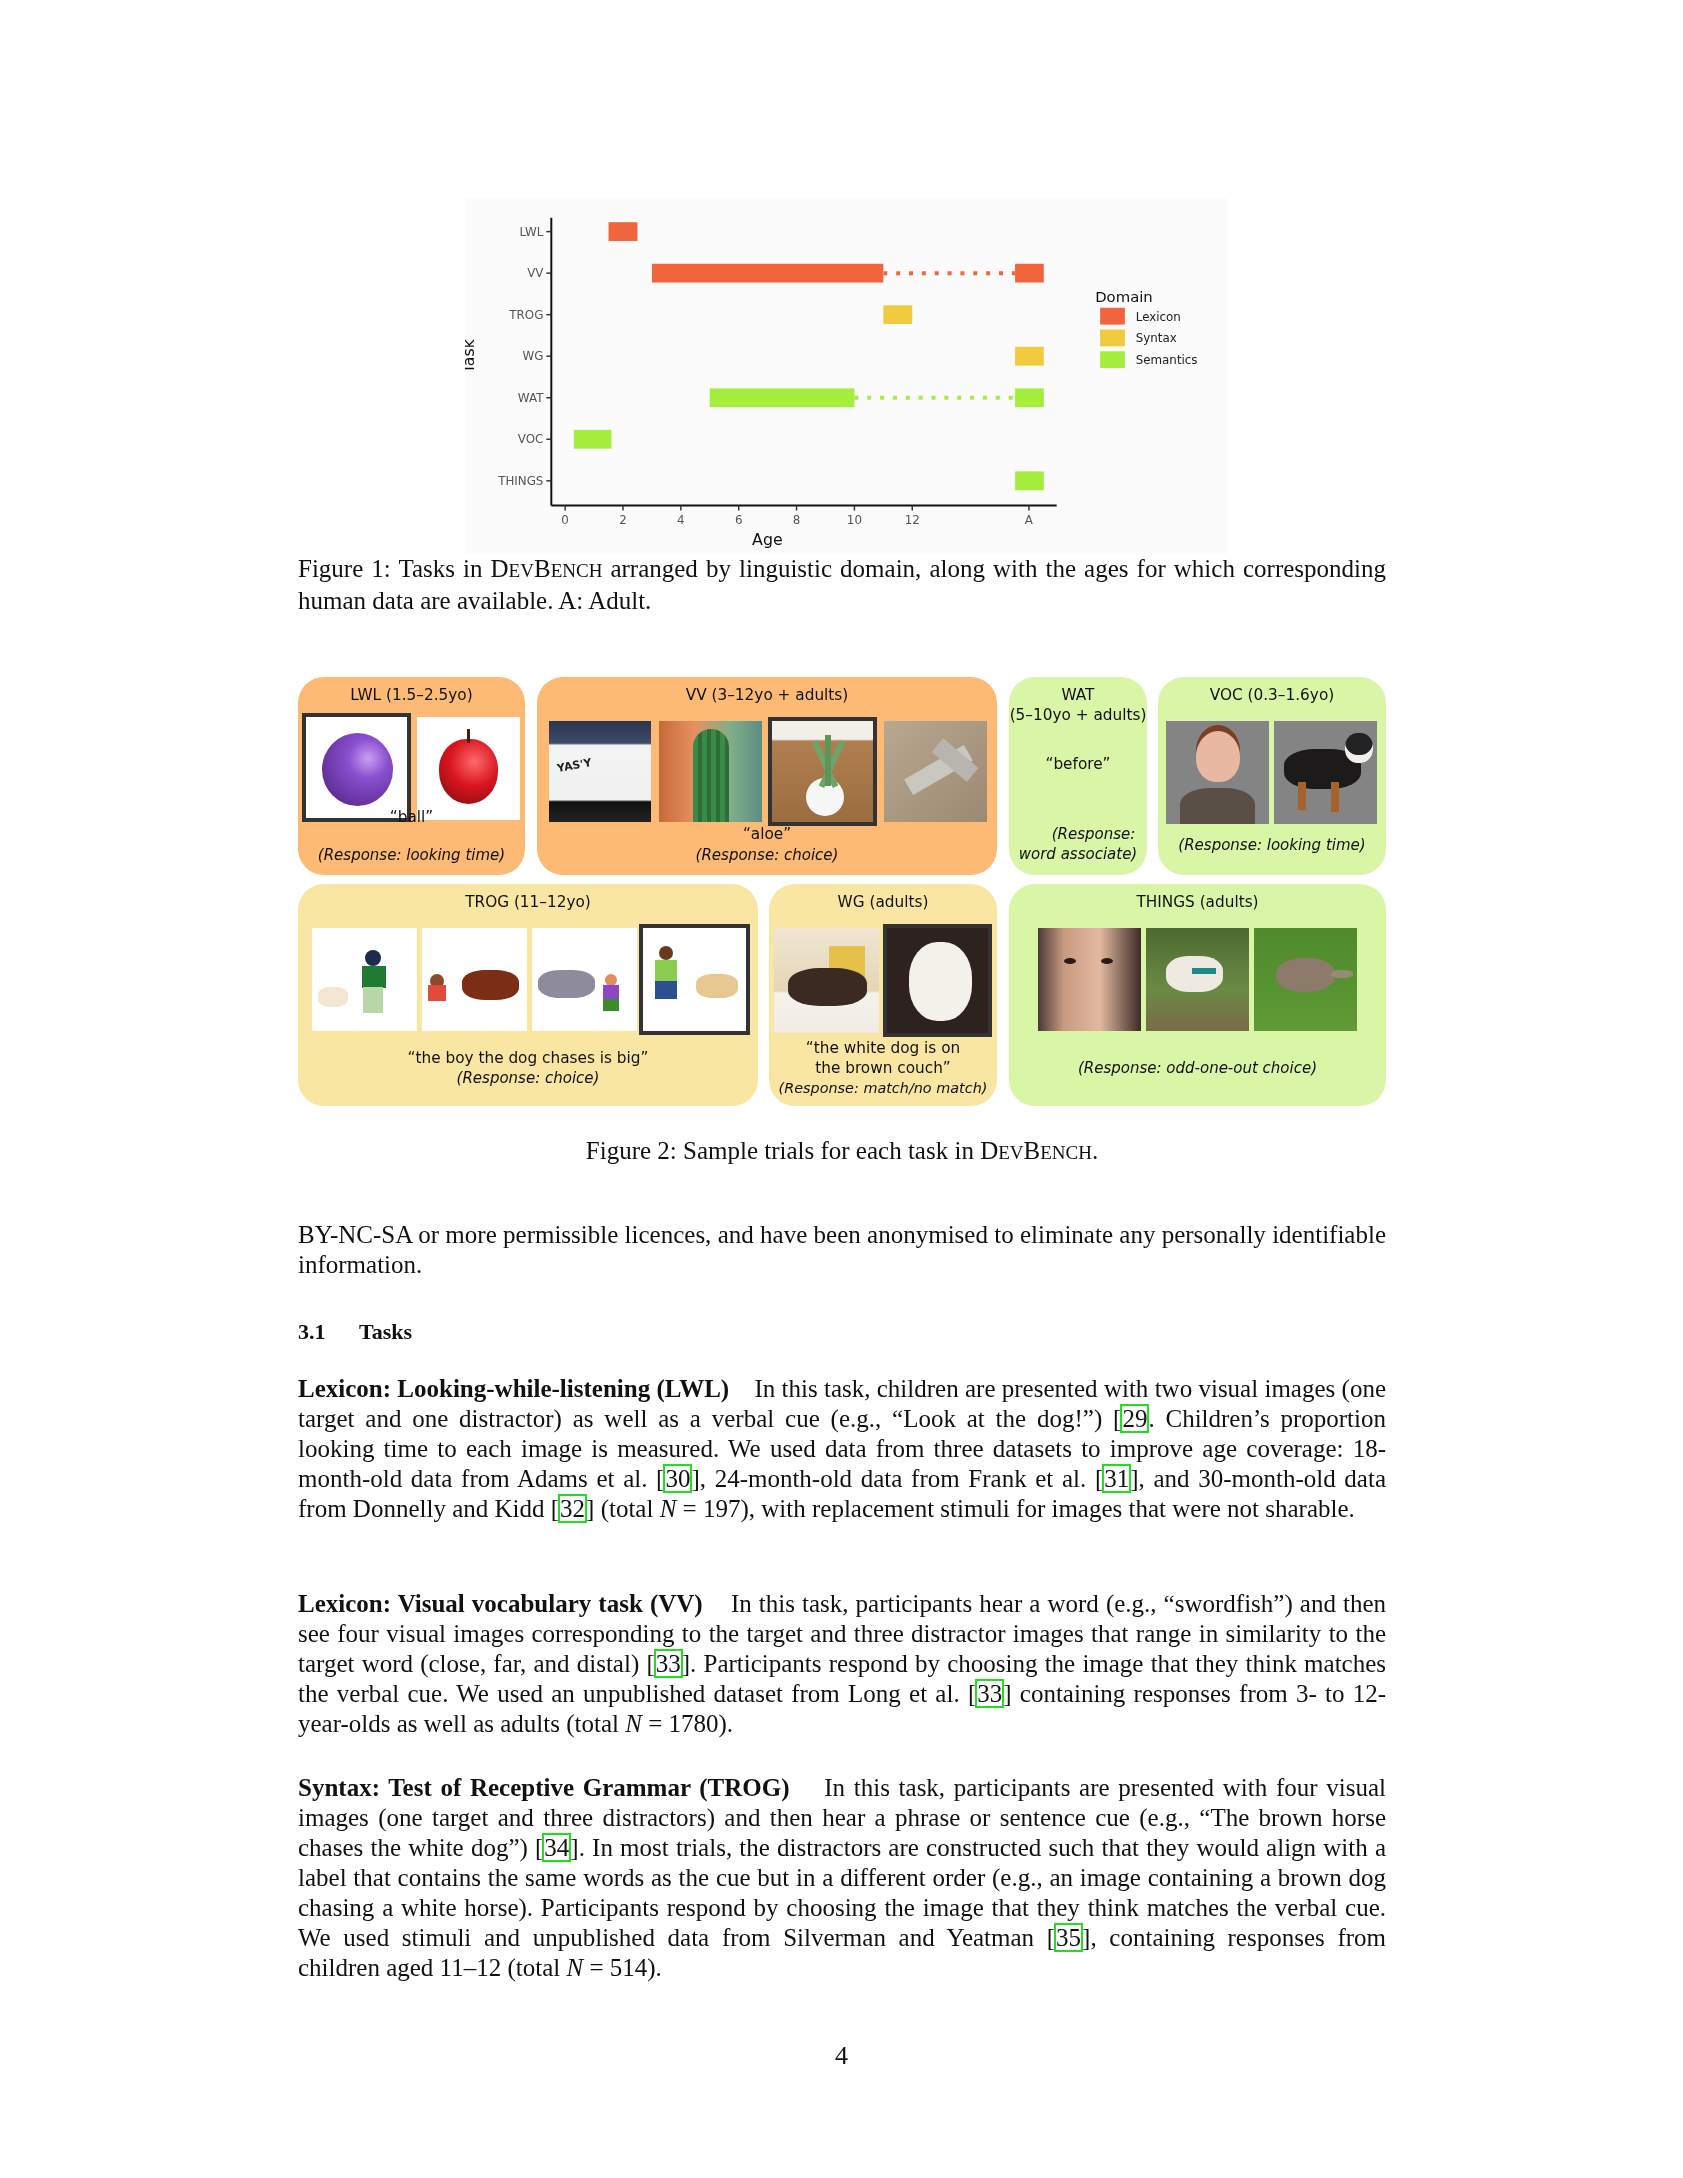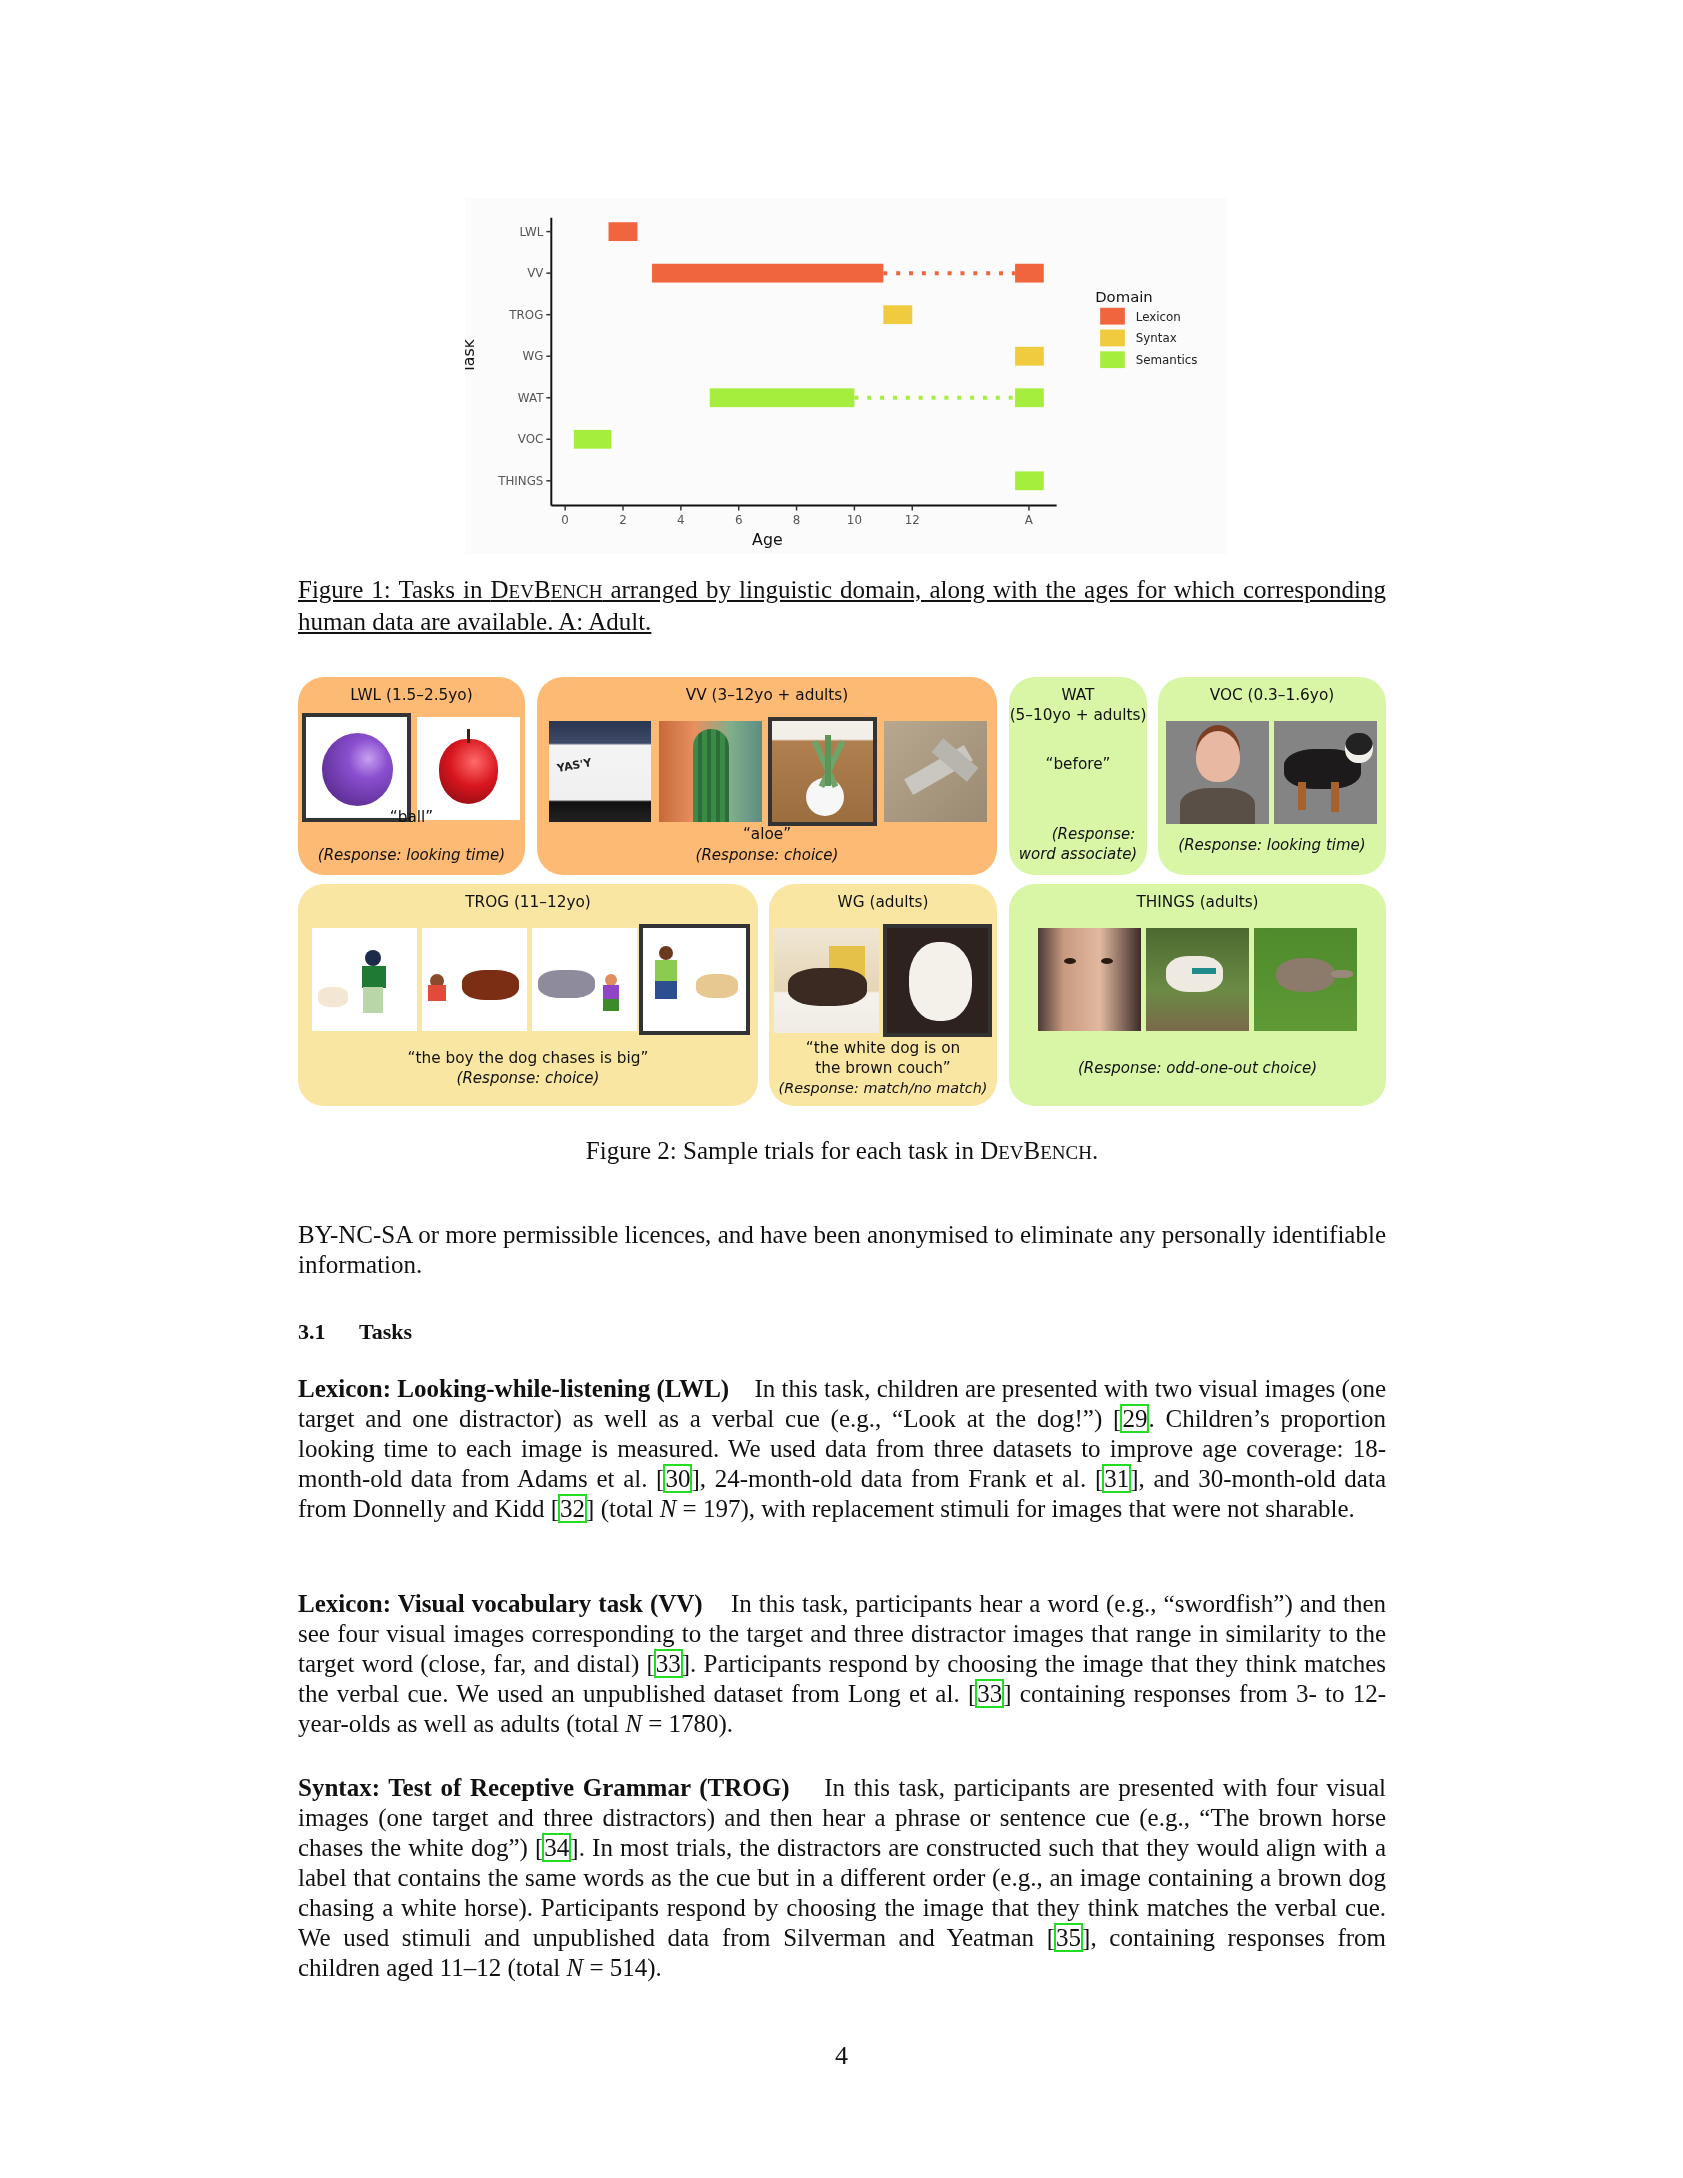--- a/index.html
+++ b/index.html
@@ -83,21 +83,21 @@
       <text x="637" y="105" font-size="15" fill="#111">Domain</text>
       <rect x="642" y="111" width="25" height="17" fill="#f0653e"></rect>
       <text x="678" y="124" font-size="12" fill="#222">Lexicon</text>
       <rect x="642" y="133" width="25" height="17" fill="#f0cb3e"></rect>
       <text x="678" y="146" font-size="12" fill="#222">Syntax</text>
       <rect x="642" y="155" width="25" height="17" fill="#a6ee3e"></rect>
       <text x="678" y="168" font-size="12" fill="#222">Semantics</text>
     </svg>
 </div>
 
-<div class="caption" style="top:575px;text-decoration:underline;">
+<div class="caption" style="top:554px;">
   <span>Figure 1: Tasks in </span><span><span>D</span><span style="font-size:19px">EV</span><span>B</span><span style="font-size:19px">ENCH</span></span><span> arranged by linguistic domain, along with the ages for which corresponding human data are available. A: Adult.</span>
 </div>
 
 <div>
 
   <div class="panel pink" style="left:298px; top:677px; width:227px; height:198px;">
     <div class="ptitle">LWL (1.5–2.5yo)</div>
     <div class="img target" style="left:4px; top:36px; width:109px; height:109px; background:#fff;">
       <div style="position:absolute; left:16px; top:16px; width:71px; height:73px; border-radius:50%; background:radial-gradient(circle at 65% 35%, #c8a0f0 0%, #8a4fcf 30%, #4a1f7a 100%);"></div>
     </div>

